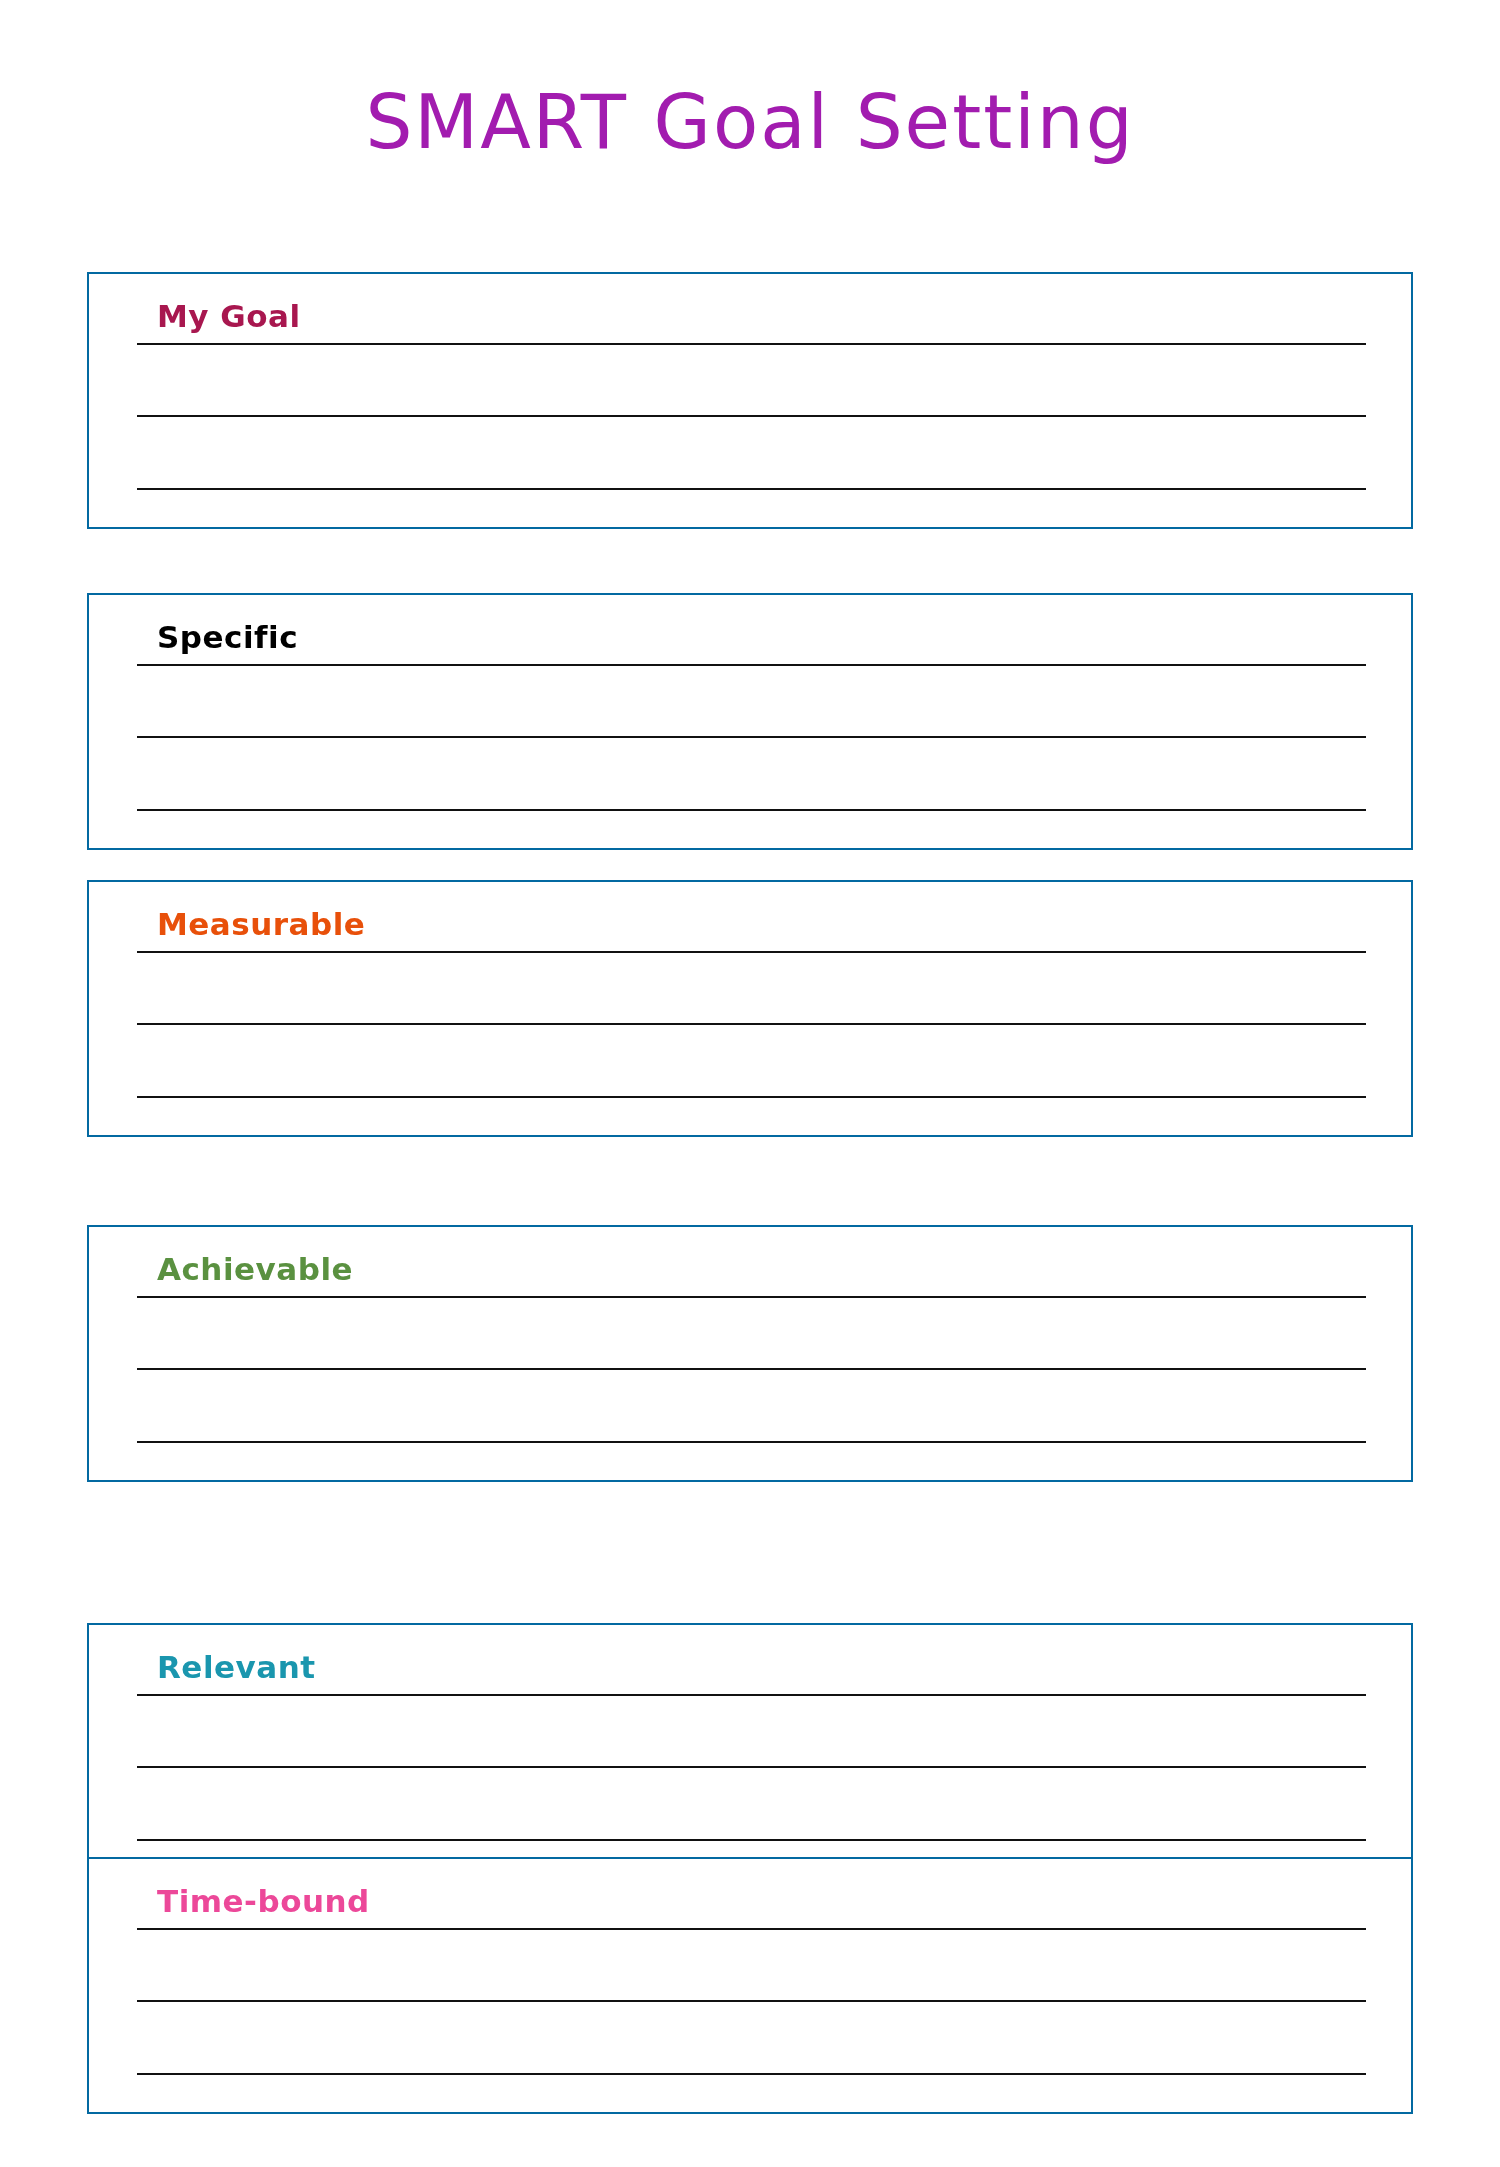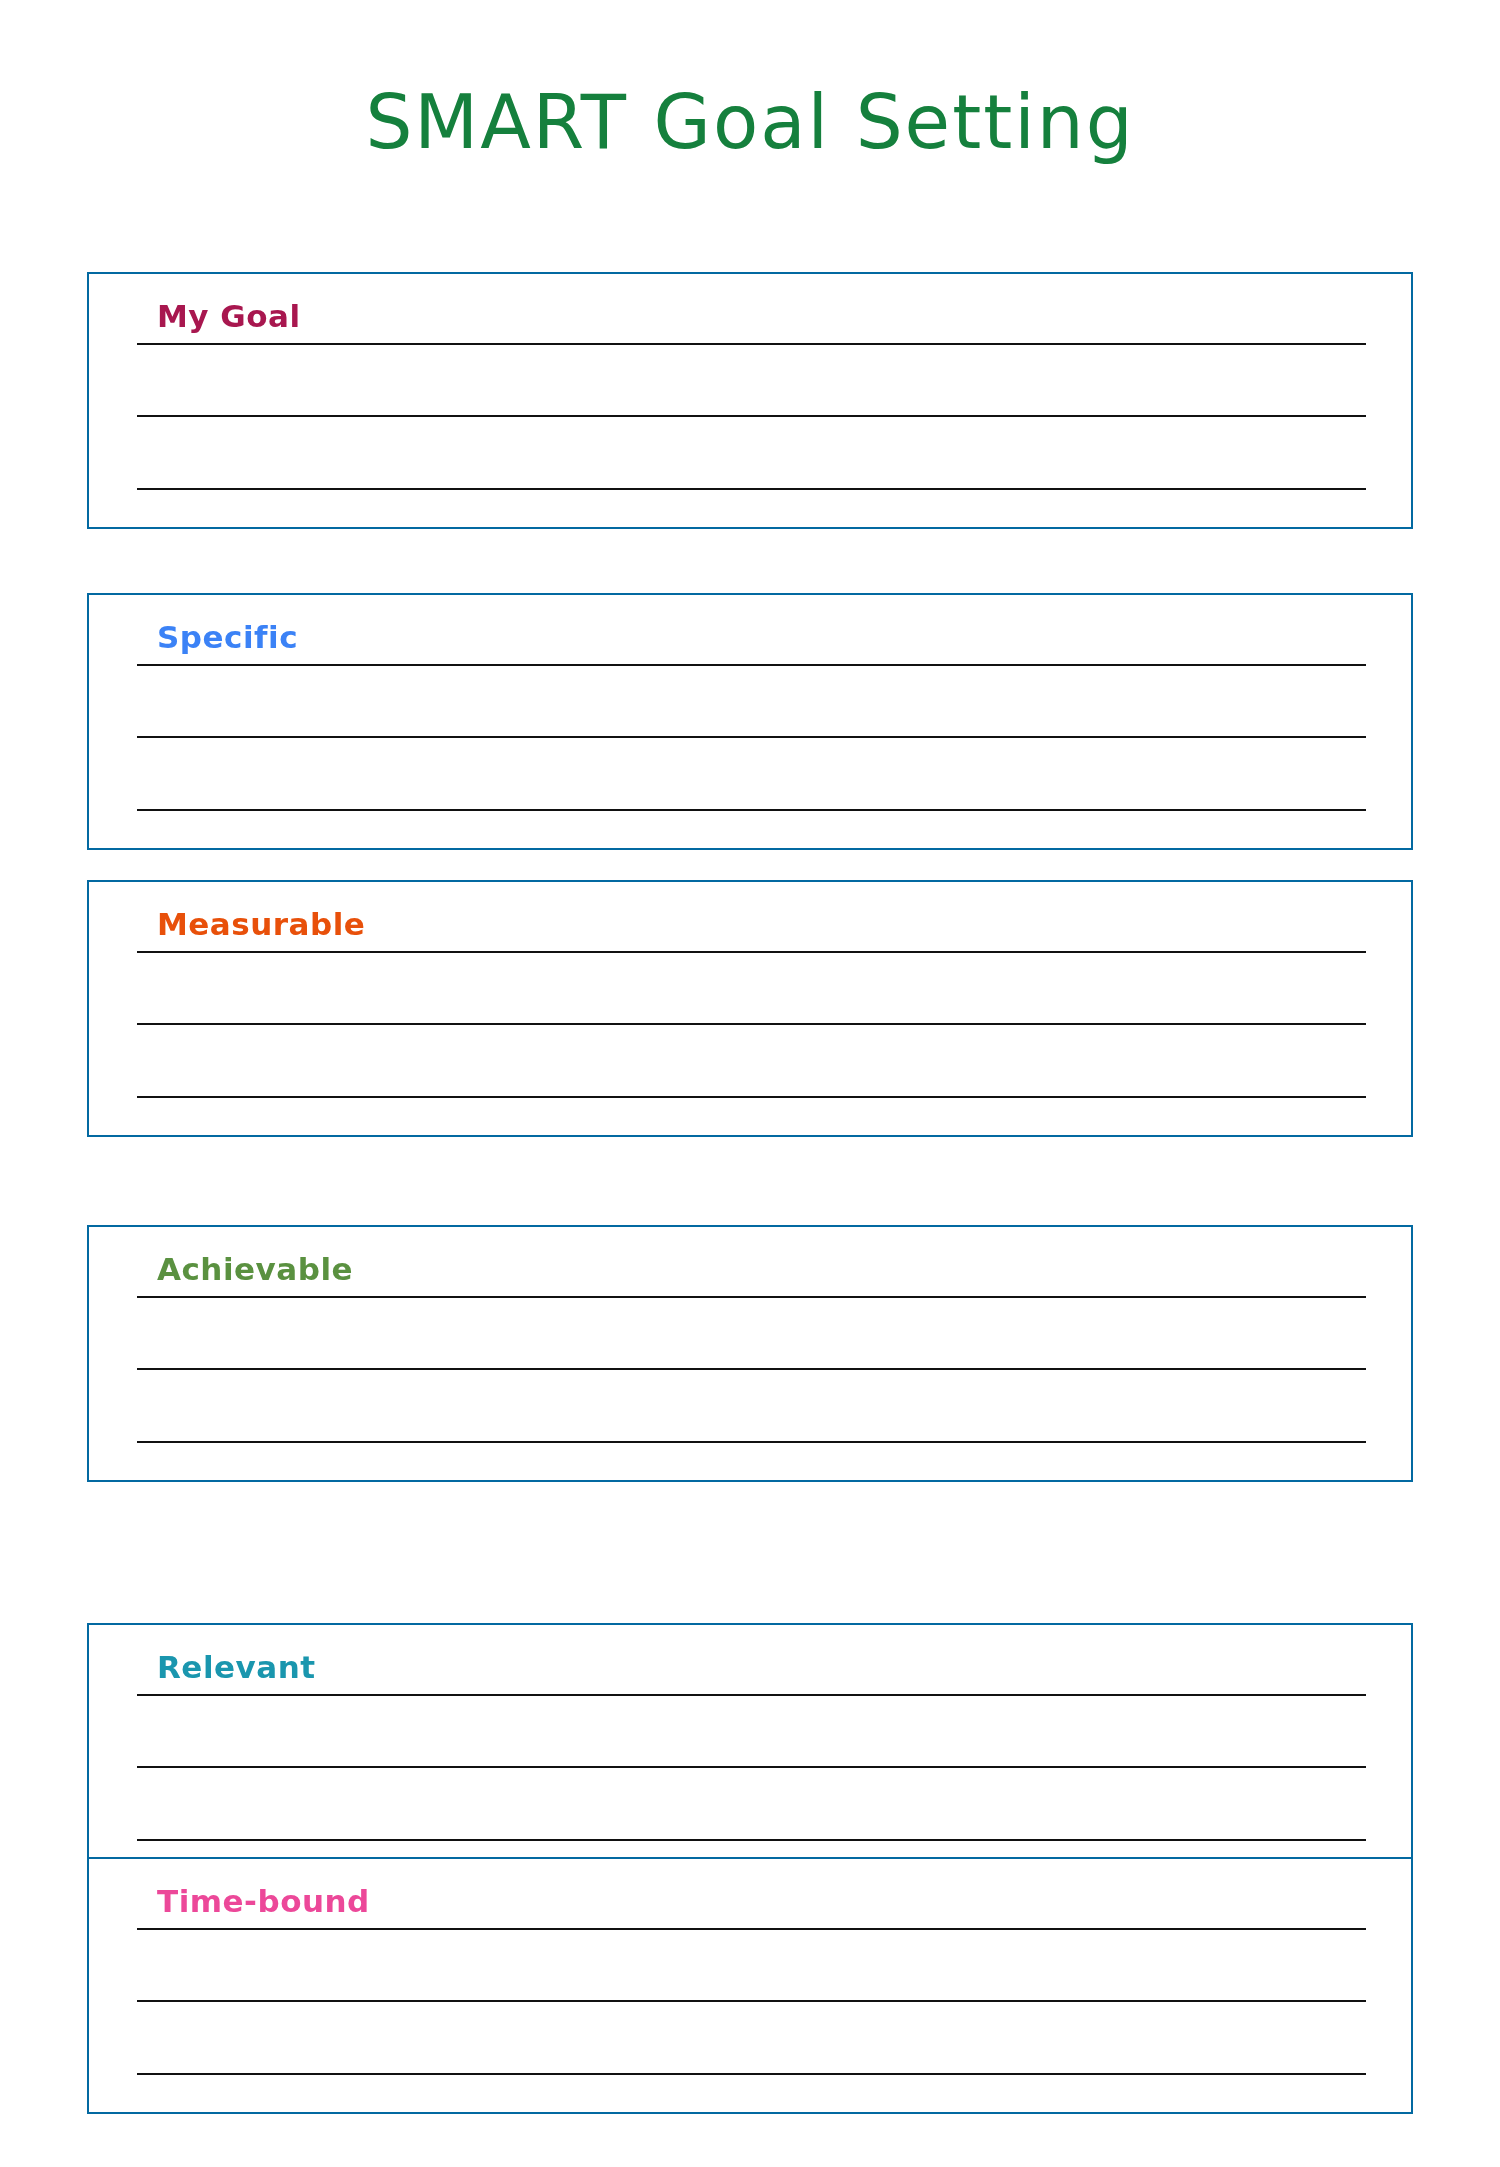--- a/index.html
+++ b/index.html
@@ -17,21 +17,21 @@
     .title {
       position: absolute;
       left: 0;
       width: 1500px;
       top: 72px;
       text-align: center;
       font-family: "DejaVu Sans", sans-serif;
       font-weight: normal;
       font-size: 74px;
       line-height: 100px;
-      color: #15803d;
+      color: #a21caf;
       letter-spacing: 2px;
       margin: 0;
     }
     .section {
       position: absolute;
       left: 87px;
       width: 1322px;
       height: 253px;
       border: 2px solid #0369a1;
       background: #ffffff;
@@ -65,21 +65,21 @@
 <h1 class="title">SMART Goal Setting</h1>
 
 <div class="section" style="top:272px;">
   <h2 class="section-label" style="color: rgb(168, 23, 79);">My Goal</h2>
   <div class="write-line l1"></div>
   <div class="write-line l2"></div>
   <div class="write-line l3"></div>
 </div>
 
 <div class="section" style="top:593px;">
-  <h2 class="section-label" style="color: #3b82f6;">Specific</h2>
+  <h2 class="section-label" style="color: #000000;">Specific</h2>
   <div class="write-line l1"></div>
   <div class="write-line l2"></div>
   <div class="write-line l3"></div>
 </div>
 
 <div class="section" style="top:880px;">
   <h2 class="section-label" style="color: rgb(232, 80, 10);">Measurable</h2>
   <div class="write-line l1"></div>
   <div class="write-line l2"></div>
   <div class="write-line l3"></div>

